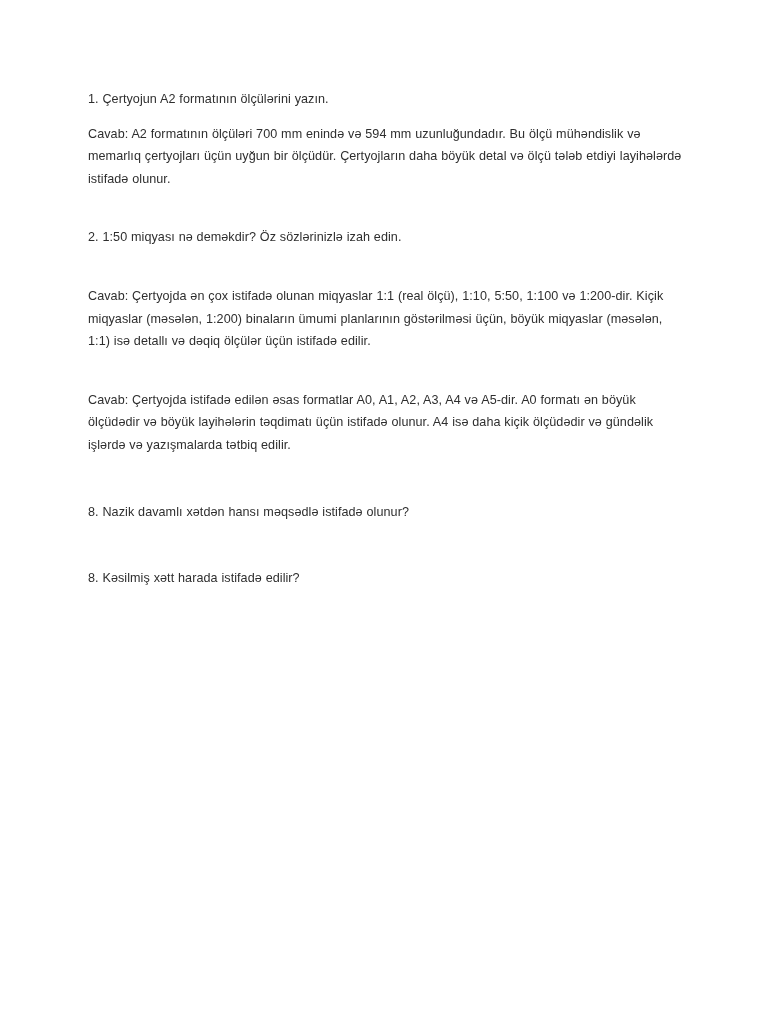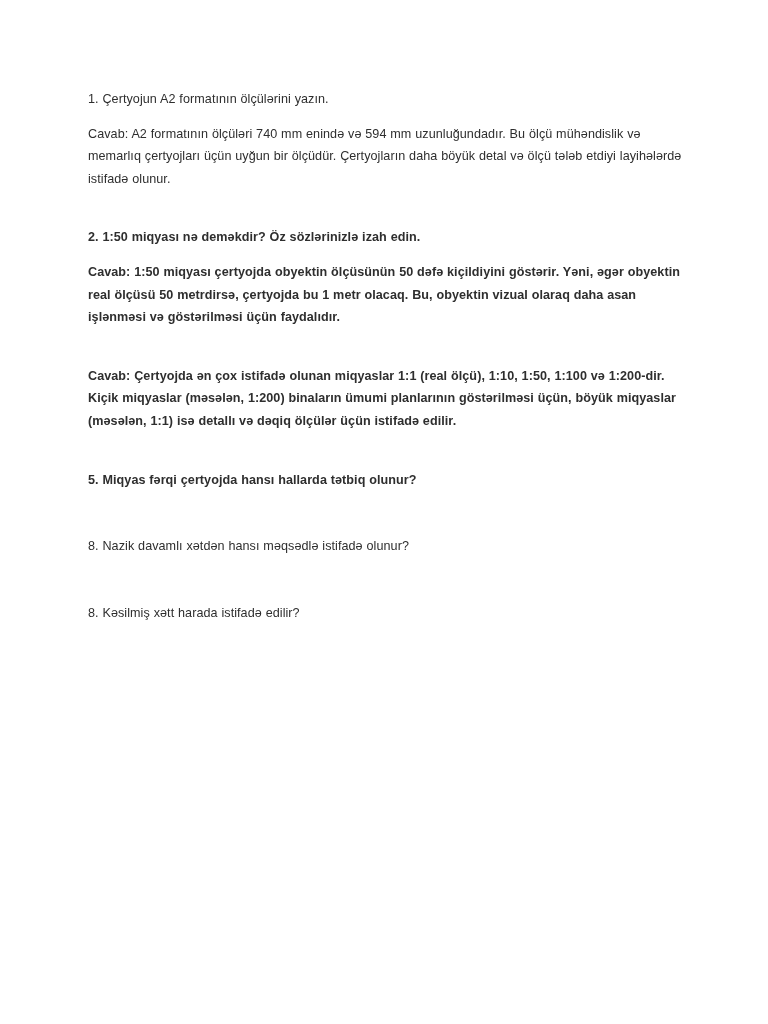--- a/index.html
+++ b/index.html
@@ -40,54 +40,52 @@
   
   .a {
     margin-top: 12px;
   }
   
   .sec {
     margin-top: 0;
   }
   .sec.gap-lg {
     margin-top: 36px;
-    font-weight: bold;
   }
   .sec.gap-md {
     margin-top: 12px;
   }
   .sec.gap-xl {
     margin-top: 44px;
   }
 </style>
 </head>
 <body>
 
 <div class="page">
   <div class="doc-body">
 
     <div class="sec">
       <p class="q">1. Çertyojun A2 formatının ölçülərini yazın.</p>
-      <p class="a">Cavab: A2 formatının ölçüləri 740 mm enində və 594 mm uzunluğundadır. Bu ölçü mühəndislik və memarlıq çertyojları üçün uyğun bir ölçüdür. Çertyojların daha böyük detal və ölçü tələb etdiyi layihələrdə istifadə olunur.</p>
+      <p class="a">Cavab: A2 formatının ölçüləri 700 mm enində və 594 mm uzunluğundadır. Bu ölçü mühəndislik və memarlıq çertyojları üçün uyğun bir ölçüdür. Çertyojların daha böyük detal və ölçü tələb etdiyi layihələrdə istifadə olunur.</p>
     </div>
 
     <div class="sec gap-lg">
       <p class="q">2. 1:50 miqyası nə deməkdir? Öz sözlərinizlə izah edin.</p>
-      <p class="a">Cavab: 1:50 miqyası çertyojda obyektin ölçüsünün 50 dəfə kiçildiyini göstərir. Yəni, əgər obyektin real ölçüsü 50 metrdirsə, çertyojda bu 1 metr olacaq. Bu, obyektin vizual olaraq daha asan işlənməsi və göstərilməsi üçün faydalıdır.</p>
     </div>
 
     <div class="sec gap-lg">
-      <p class="a">Cavab: Çertyojda ən çox istifadə olunan miqyaslar 1:1 (real ölçü), 1:10, 1:50, 1:100 və 1:200-dir. Kiçik miqyaslar (məsələn, 1:200) binaların ümumi planlarının göstərilməsi üçün, böyük miqyaslar (məsələn, 1:1) isə detallı və dəqiq ölçülər üçün istifadə edilir.</p>
+      <p class="a">Cavab: Çertyojda ən çox istifadə olunan miqyaslar 1:1 (real ölçü), 1:10, 5:50, 1:100 və 1:200-dir. Kiçik miqyaslar (məsələn, 1:200) binaların ümumi planlarının göstərilməsi üçün, böyük miqyaslar (məsələn, 1:1) isə detallı və dəqiq ölçülər üçün istifadə edilir.</p>
     </div>
 
     <div class="sec gap-lg">
+      <p class="a">Cavab: Çertyojda istifadə edilən əsas formatlar A0, A1, A2, A3, A4 və A5-dir. A0 formatı ən böyük ölçüdədir və böyük layihələrin təqdimatı üçün istifadə olunur. A4 isə daha kiçik ölçüdədir və gündəlik işlərdə və yazışmalarda tətbiq edilir.</p>
     </div>
 
     <div class="sec gap-lg">
-      <p class="q">5. Miqyas fərqi çertyojda hansı hallarda tətbiq olunur?</p>
     </div>
 
     <div class="sec gap-md">
     </div>
 
     <div class="sec gap-xl">
       <p class="q">8. Nazik davamlı xətdən hansı məqsədlə istifadə olunur?</p>
     </div>
 
     <div class="sec gap-xl">

